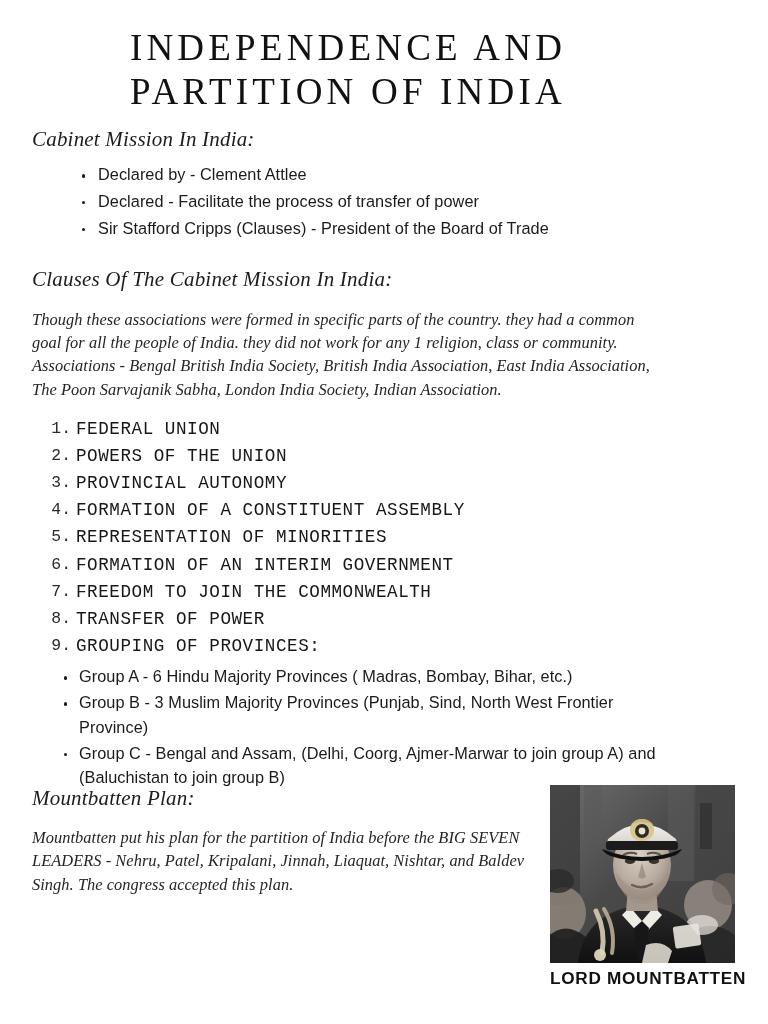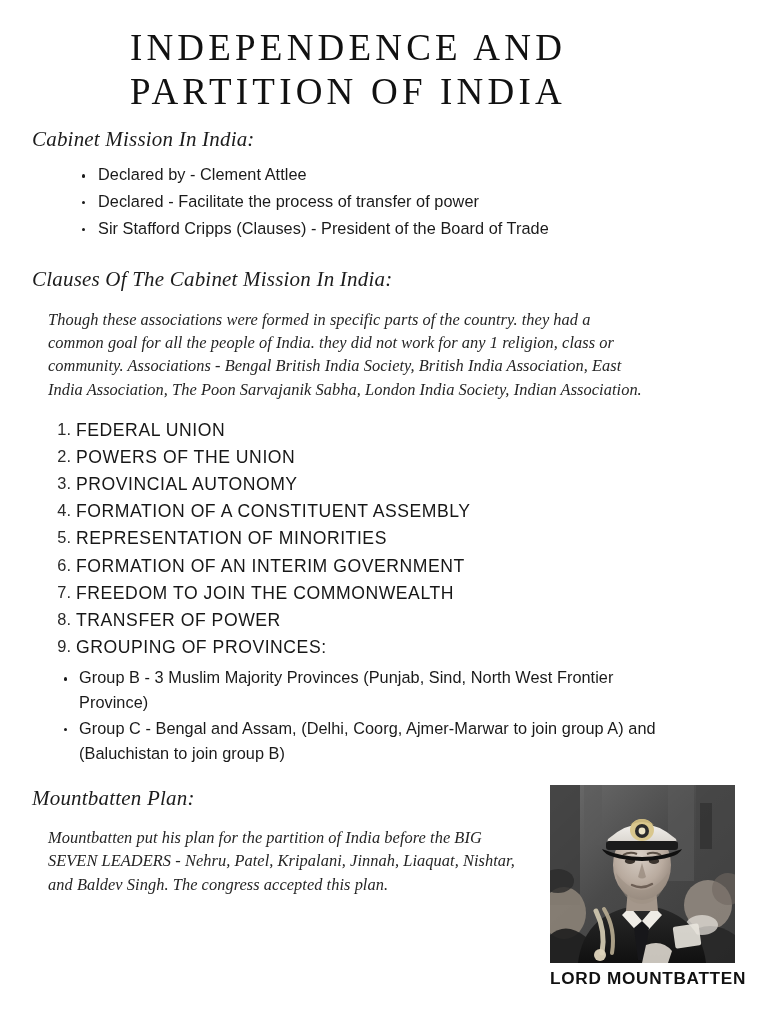--- a/index.html
+++ b/index.html
@@ -52,21 +52,21 @@
   }
 
   
   .sec-para {
     font-family: "Liberation Serif", "DejaVu Serif", serif;
     font-style: italic;
     font-weight: 400;
     font-size: 16.4px;
     line-height: 1.42;
     color: #252525;
-    margin: 16px;
+    margin: 0;
     letter-spacing: 0.05px;
   }
 
   
   ul.bullets {
     list-style: none;
     margin: 0;
     padding: 0;
   }
   ul.bullets > li {
@@ -143,21 +143,21 @@
     border-radius: 50%;
     background: #1a1a1a;
   }
 
   
   .block-cabinet { margin-top: 6px; }
   .block-cabinet ul.bullets { margin-top: 10px; padding-left: 44px; }
 
   .block-clauses { margin-top: 26px; }
   .block-clauses .sec-para { margin-top: 16px; }
-  .block-clauses ol.numlist { margin-top: 15px; padding-left: 14px; }
+  .block-clauses ol.numlist { margin-top: 15px; padding-left: 14px; font-family: Liberation Mono, monospace; }
 
   
   .block-mountbatten {
     position: absolute;
     left: 32px;
     top: 786px;
     width: 505px;
   }
   .block-mountbatten .sec-para { margin-top: 15px; }
 
@@ -216,20 +216,21 @@
       <li>PROVINCIAL AUTONOMY</li>
       <li>FORMATION OF A CONSTITUENT ASSEMBLY</li>
       <li>REPRESENTATION OF MINORITIES</li>
       <li>FORMATION OF AN INTERIM GOVERNMENT</li>
       <li>FREEDOM TO JOIN THE COMMONWEALTH</li>
       <li>TRANSFER OF POWER</li>
       <li>GROUPING OF PROVINCES:</li>
     </ol>
 
     <ul class="subbullets">
+      <li>Group A - 6 Hindu Majority Provinces ( Madras, Bombay, Bihar, etc.)</li>
       <li>Group B - 3 Muslim Majority Provinces (Punjab, Sind, North West Frontier Province)</li>
       <li>Group C - Bengal and Assam, (Delhi, Coorg, Ajmer-Marwar to join group A) and (Baluchistan to join group B)</li>
     </ul>
   </section>
 
   <section class="block-mountbatten">
     <h2 class="sec-head">Mountbatten Plan:</h2>
     <p class="sec-para">Mountbatten put his plan for the partition of India before the BIG SEVEN LEADERS - Nehru, Patel, Kripalani, Jinnah, Liaquat, Nishtar, and Baldev Singh. The congress accepted this plan.</p>
   </section>
 

